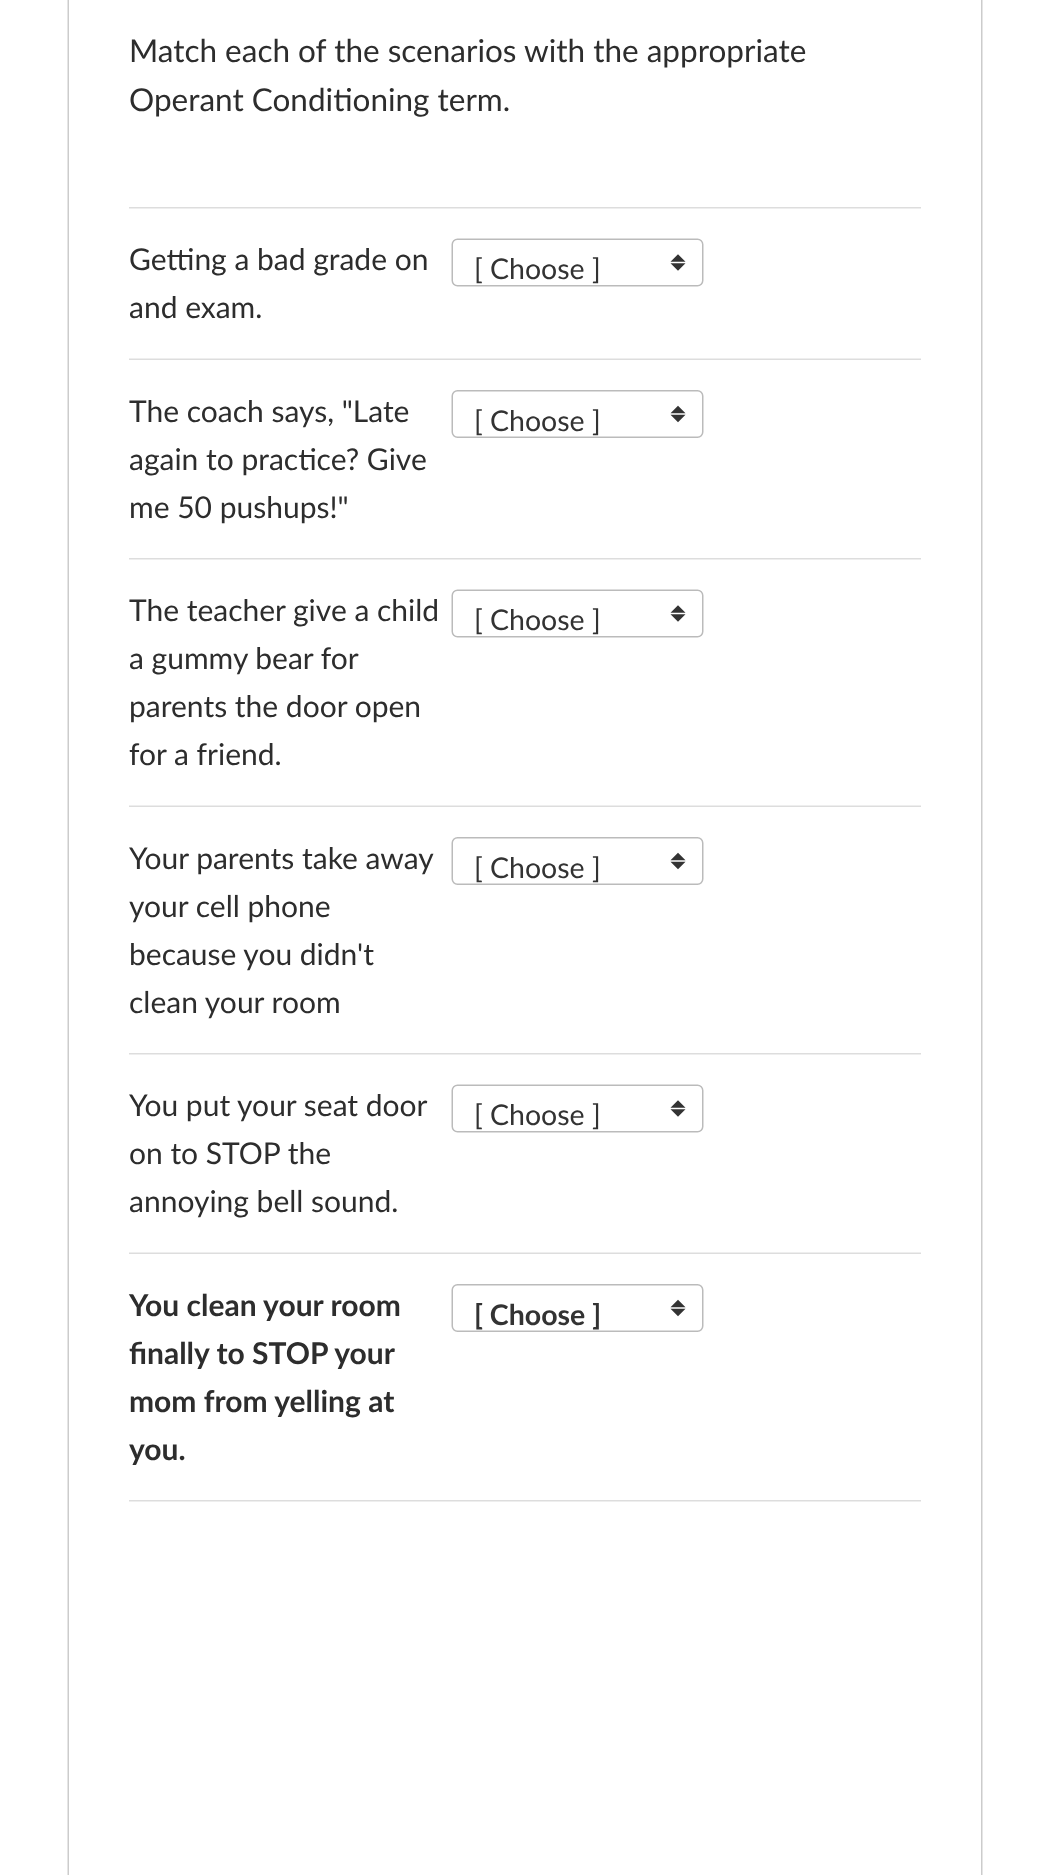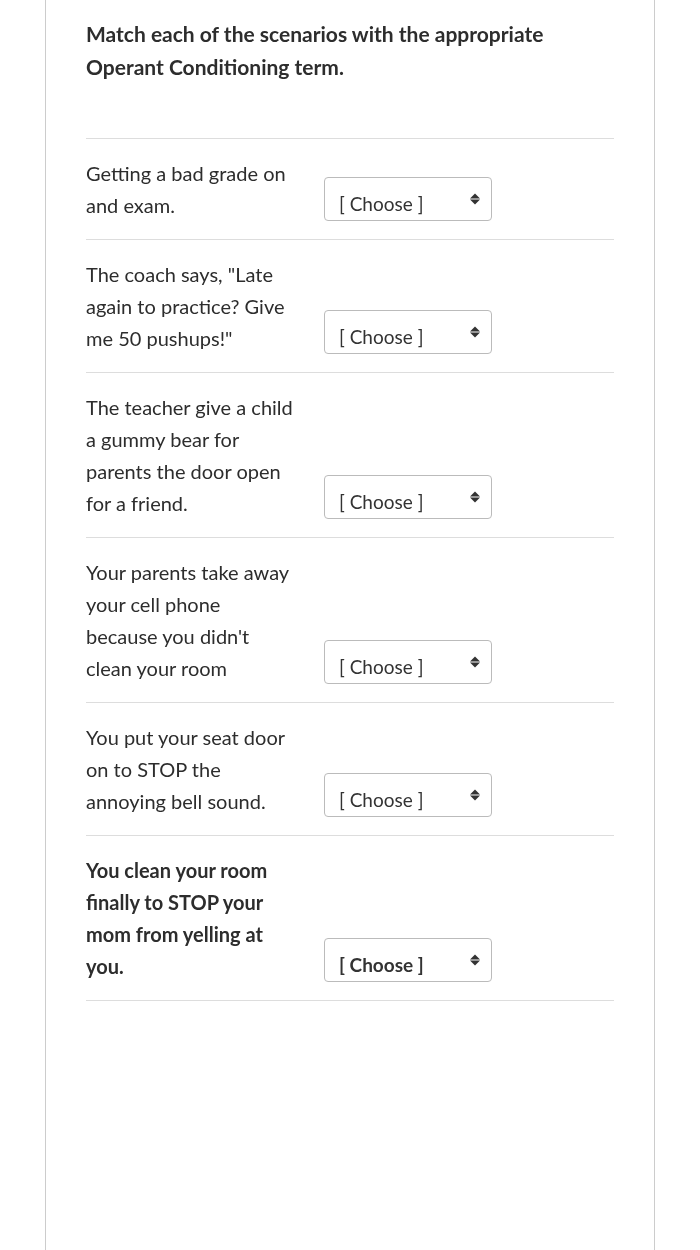--- a/index.html
+++ b/index.html
@@ -20,28 +20,27 @@
       margin: 0 45px;
       height: 1250px;
       padding: 0 40px;
       padding-top: 18px;
     }
     .question-text {
       font-size: 21px;
       color: #2d2d2d;
       line-height: 1.55;
       margin-bottom: 55px;
-      font-weight: 700;
+      font-weight: 400;
     }
     .match-row {
       display: flex;
-      align-items: flex-end;
+      align-items: flex-start;
       border-top: 1px solid #ddd;
       padding: 18px 0 18px 0;
-      gap: 23px;
     }
     .match-row:last-child {
       border-bottom: 1px solid #ddd;
       font-weight: bold;
     }
     .prompt-cell {
       flex: 0 0 215px;
       font-size: 20px;
       color: #2d2d2d;
       line-height: 1.6;
@@ -52,21 +51,21 @@
       padding-top: 2px;
     }
     .select-wrap {
       position: relative;
       display: inline-block;
     }
     .select-box {
       border: 1px solid #bbb;
       border-radius: 4px;
       background: #fff;
-      height: 44px;
+      height: 32px;
       min-width: 168px;
       font-size: 19px;
       color: #333;
       padding: 8px 40px 0 14px;
       display: flex;
       align-items: center;
       cursor: pointer;
       user-select: none;
     }
     .chevron {

